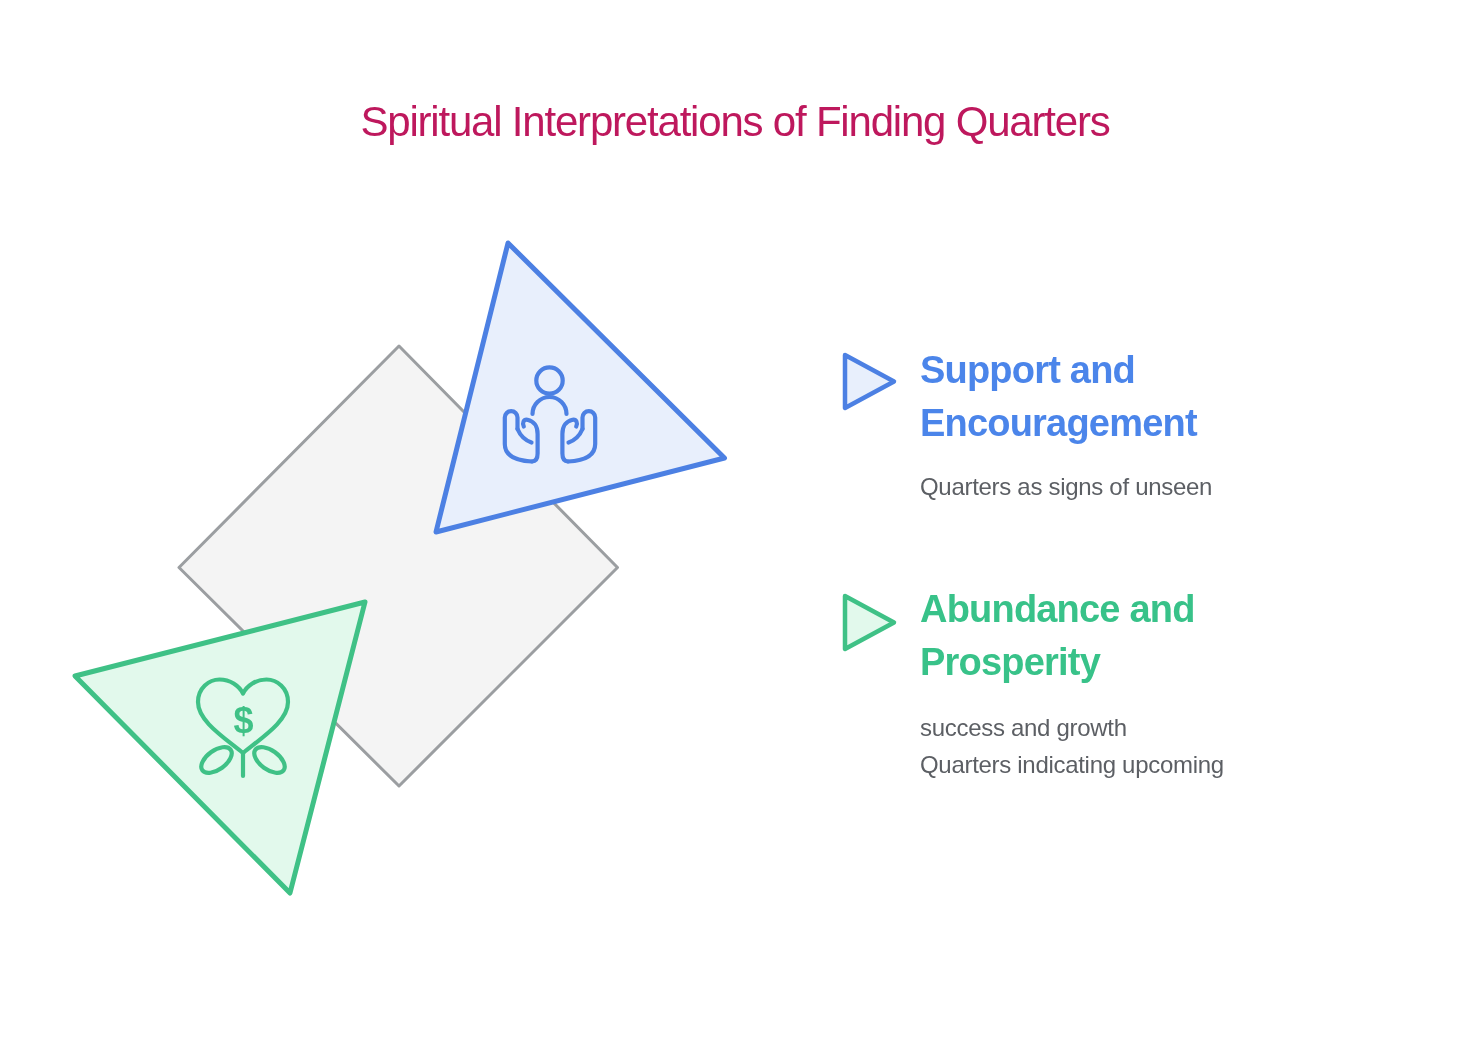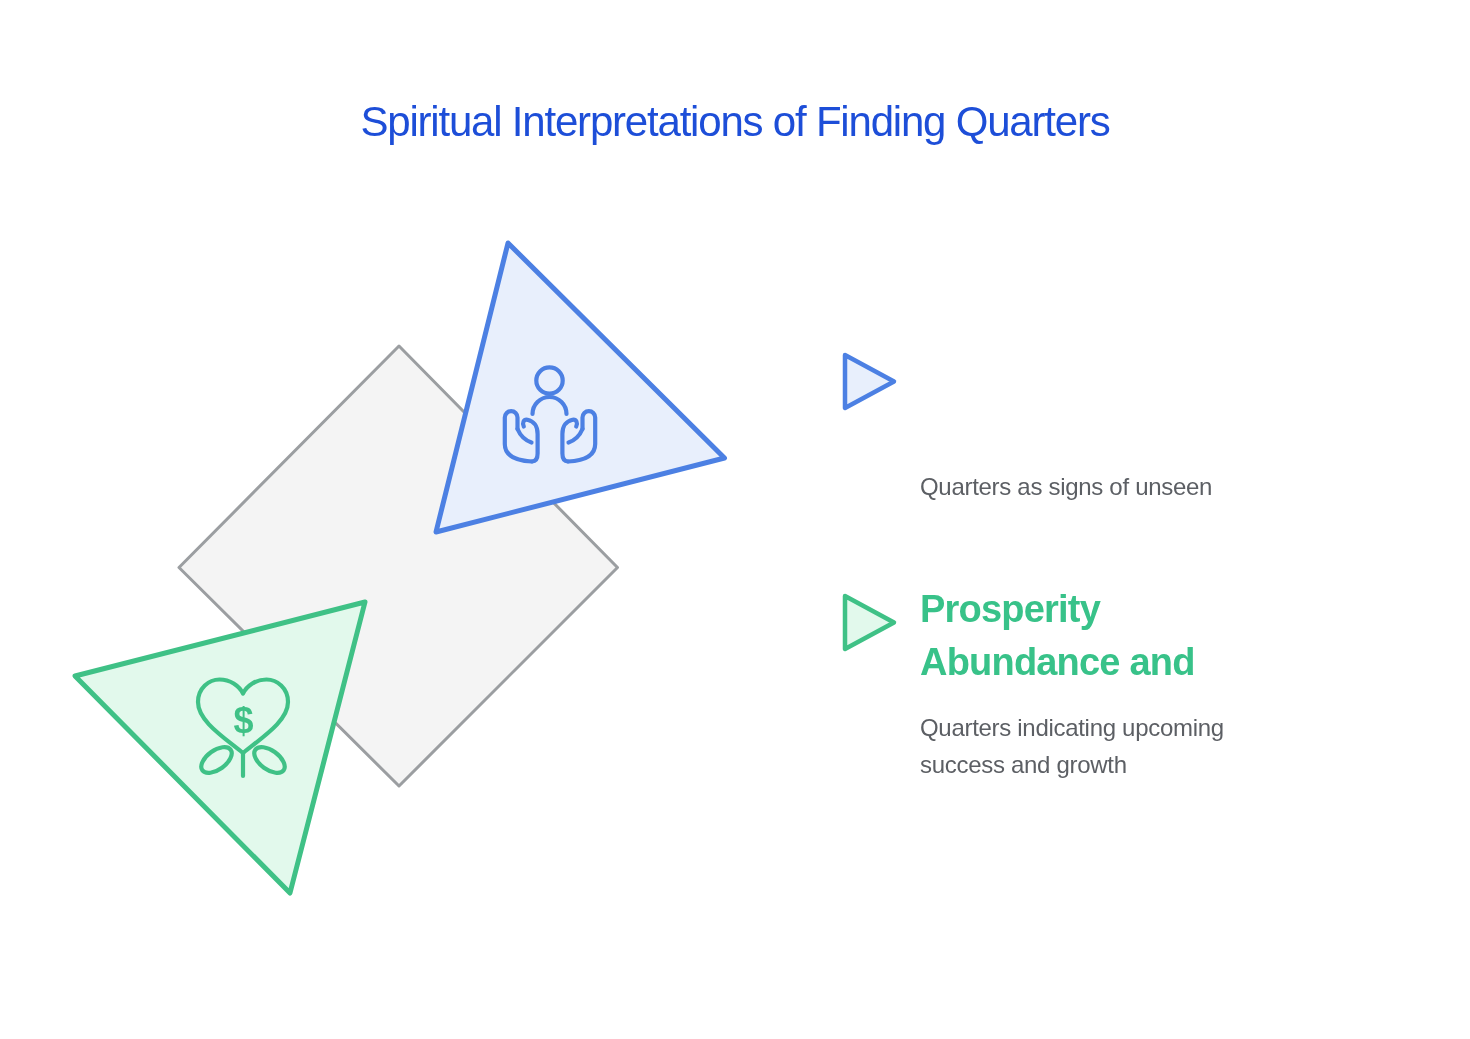--- a/index.html
+++ b/index.html
@@ -47,21 +47,21 @@
   #body-support{top:468px;}
   #marker-abundance{top:593px;}
   #heading-abundance{top:583px;}
   #body-abundance{top:709px;}
 </style>
 </head>
 <body>
 
 <div class="stage">
 
-  <h1 class="page-title" style="color: #1d4ed8;">Spiritual Interpretations of Finding Quarters</h1>
+  <h1 class="page-title" style="color: #be185d;">Spiritual Interpretations of Finding Quarters</h1>
 
   <svg class="diagram-svg" width="1470" height="1039" viewBox="0 0 1470 1039">
 
     <polygon points="399,346 617.5,567.5 399,786 179,567.5" stroke-width="3" stroke-linejoin="round" fill="#f4f4f4" stroke="#9b9ea1"></polygon>
 
     <polygon points="508,243 724.5,458 436,532" stroke-width="5" stroke-linejoin="round" fill="#e8effc" stroke="#4c80e3"></polygon>
 
     <g fill="none" stroke-width="4.2" stroke-linecap="round" stroke-linejoin="round" stroke="#4c80e3">
       <circle cx="549.5" cy="380.5" r="13.2"></circle>
       <path d="M 532.5 414 a 17 17 0 0 1 34 0"></path>
@@ -84,29 +84,33 @@
       <path d="M 243 753 L 243 776"></path>
       <ellipse cx="216.5" cy="760" rx="17.5" ry="9.5" transform="rotate(-36 216.5 760)"></ellipse>
       <ellipse cx="269.5" cy="760" rx="17.5" ry="9.5" transform="rotate(36 269.5 760)"></ellipse>
       <text x="243.5" y="733" text-anchor="middle" stroke="none" font-size="36" font-weight="600" font-family="Liberation Sans, DejaVu Sans, sans-serif" fill="#3fc186">$</text>
     </g>
   </svg>
 
   <svg id="marker-support" class="marker" width="56" height="60" viewBox="0 0 56 60">
     <polygon points="3,3 52,29.5 3,56" stroke-width="4.5" stroke-linejoin="round" fill="#e8effc" stroke="#4c80e3"></polygon>
   </svg>
+  <h2 id="heading-support" class="section-heading" style="color: rgb(75, 133, 234);">
+    <span class="line">Support and</span>
+    <span class="line">Encouragement</span>
+  </h2>
   <div id="body-support" class="section-body" style="color: rgb(92, 95, 100);">
     <span class="line">Quarters as signs of unseen</span>
   </div>
 
   <svg id="marker-abundance" class="marker" width="56" height="60" viewBox="0 0 56 60">
     <polygon points="3,3 52,29.5 3,56" stroke-width="4.5" stroke-linejoin="round" fill="#e2f9ec" stroke="#3fc186"></polygon>
   </svg>
   <h2 id="heading-abundance" class="section-heading" style="color: rgb(56, 194, 137);">
+    <span class="line">Abundance and</span>
     <span class="line">Prosperity</span>
-    <span class="line">Abundance and</span>
   </h2>
   <div id="body-abundance" class="section-body" style="color: rgb(92, 95, 100);">
+    <span class="line">success and growth</span>
     <span class="line">Quarters indicating upcoming</span>
-    <span class="line">success and growth</span>
   </div>
 
 </div>
 
 </body></html>

